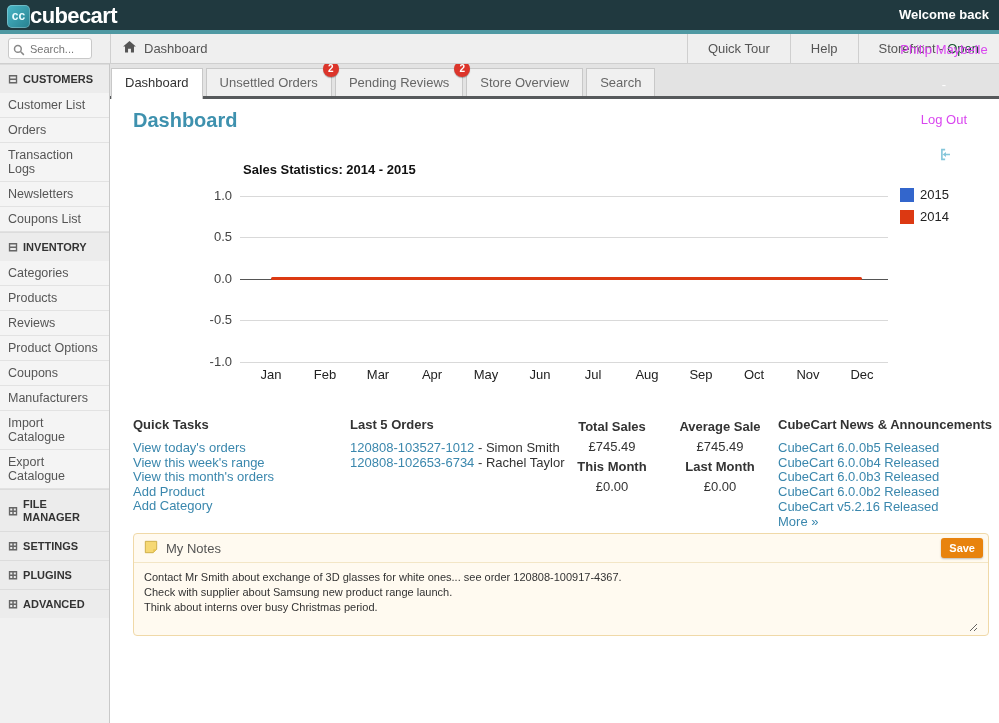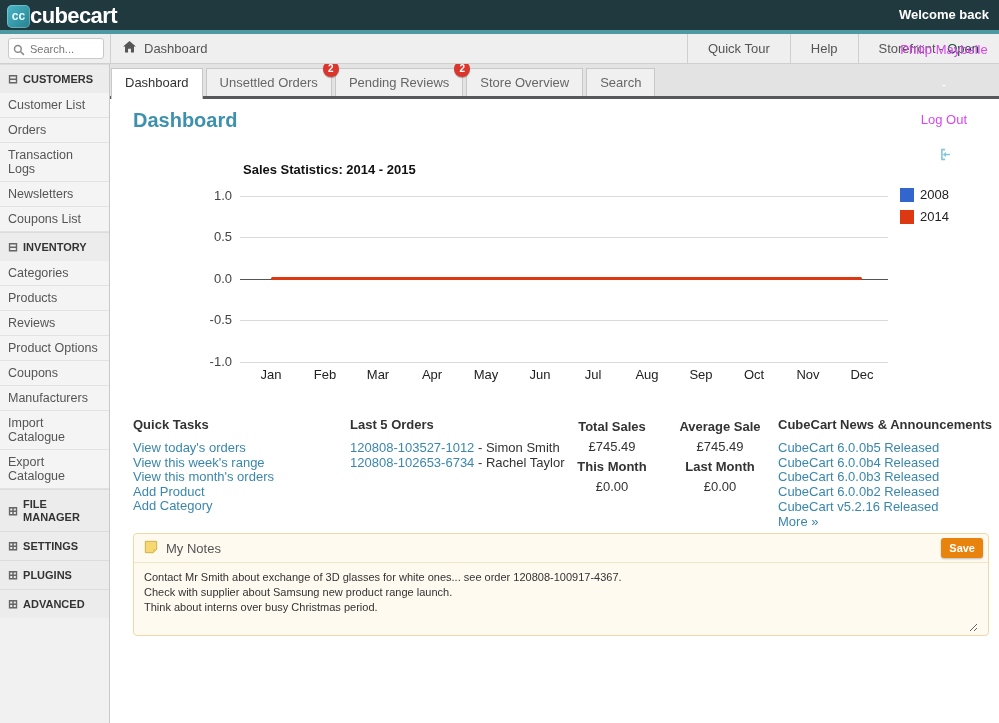--- a/index.html
+++ b/index.html
@@ -23,21 +23,21 @@
   .header-right { position:absolute; right:10px; top:0; height:30px; line-height:30px;
     font-size:13px; color:#fff; display:flex; align-items:center; gap:5px;flex-direction:column; }
   .hdr-bold { font-weight:bold; color:#fff; }
   .hdr-link { color:#d946ef; }
   .logout-icon svg { width:13px; height:13px; vertical-align:-2px; }
 
   
   .toolbar { position:absolute; top:34px; left:0; width:999px; height:29px;
     background:#efefef; border-bottom:1px solid #cfcfcf; display:flex; box-sizing:content-box; z-index:4; }
   .search-area { width:110px; box-sizing:border-box; padding:4px 6px 0 8px; position:relative; flex:0 0 110px; }
-  .search-input { width:96px; height:21px; box-sizing:border-box; border:1px solid #c9c9c9;
+  .search-input { width:84px; height:21px; box-sizing:border-box; border:1px solid #c9c9c9;
     border-radius:3px; font-size:11px; color:#777; padding:0 4px 0 21px; background:#fff;
     outline:none; font-family:"Liberation Sans",sans-serif; }
   .search-icon { position:absolute; left:13px; top:8px; }
   .breadcrumb-area { flex:1; border-left:1px solid #cfcfcf; display:flex; align-items:center;
     padding-left:12px; gap:8px; font-size:13px; color:#555; }
   .toolbar-menu { display:flex; }
   .toolbar-item { border-left:1px solid #cfcfcf; padding:0 20px; line-height:29px;
     font-size:13px; color:#555; cursor:pointer; white-space:nowrap; }
   .open-green { color:#14532d; }
 
@@ -249,21 +249,21 @@
     <div class="xtick" style="left:461px">Jul</div>
     <div class="xtick" style="left:515px">Aug</div>
     <div class="xtick" style="left:569px">Sep</div>
     <div class="xtick" style="left:622px">Oct</div>
     <div class="xtick" style="left:676px">Nov</div>
     <div class="xtick" style="left:730px">Dec</div>
 
     <div class="legend">
       <div class="legend-row">
         <span class="swatch s2015"></span>
-        <span>2008</span>
+        <span>2015</span>
       </div>
       <div class="legend-row">
         <span class="swatch s2014"></span>
         <span>2014</span>
       </div>
     </div>
   </div>
 
   <div class="col col-quick">
     <div class="col-head">Quick Tasks</div>

